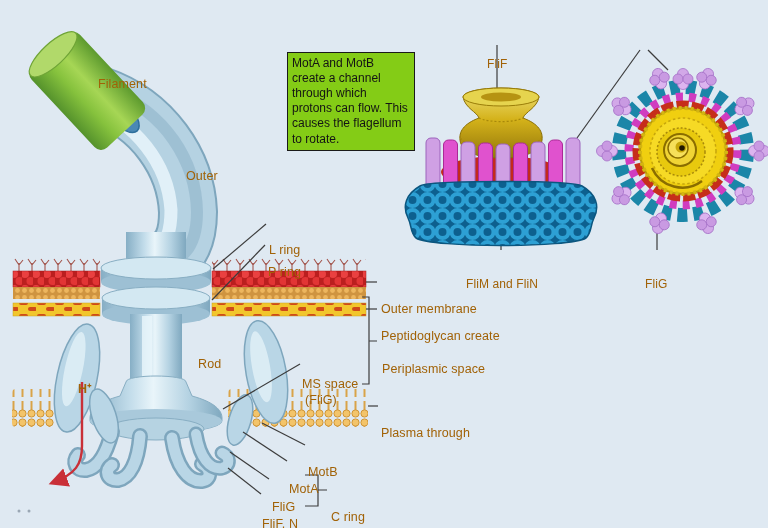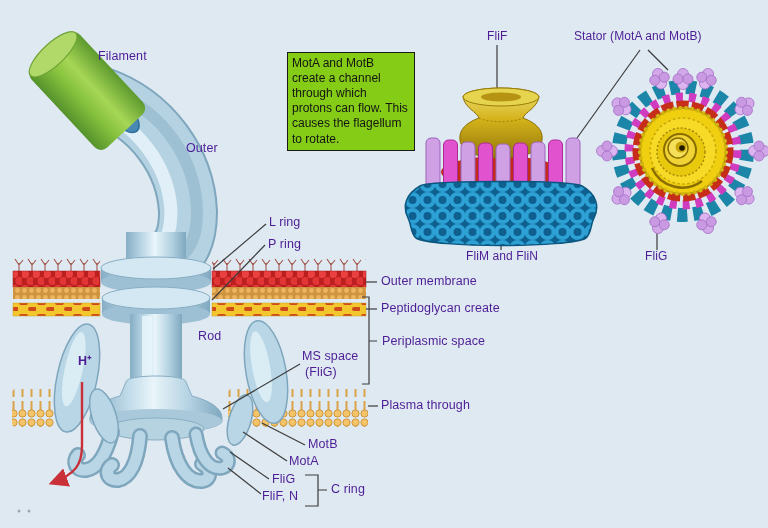--- a/index.html
+++ b/index.html
@@ -2,22 +2,22 @@
 <html><head>
 <meta charset="utf-8">
 <style>
   html,body{margin:0;padding:0;}
   .stage{
     position:relative;width:768px;height:528px;overflow:hidden;
     background:#dfe9f2;font-family:"Liberation Sans",sans-serif;
   }
   .stage svg{position:absolute;left:0;top:0;}
   .lbl{
-    position:absolute;font-size:12.5px;line-height:1.1;color:#4c1d95;
-    white-space:nowrap;letter-spacing:.1px;
+    position:absolute;font-size:12.5px;line-height:1.1;color:#a16207;
+    white-space:nowrap;letter-spacing:.1px;margin-top:28px;
   }
   .lbl.small{font-size:12px;}
   .lbl.bold{font-weight:bold;}
   .note-box{
     position:absolute;left:287px;top:52px;width:118px;
     border:1.6px solid #1a1a1a;background:#84cc16;
     padding:3px 4px;font-size:12px;line-height:1.26;color:#141414;
   }
 </style>
 </head>
@@ -257,19 +257,18 @@
 <span class="lbl" style="left:305px;top:366px">(FliG)</span>
 <span class="lbl" style="left:381px;top:399px">Plasma through</span>
 <span class="lbl" style="left:308px;top:438px">MotB</span>
 <span class="lbl" style="left:289px;top:455px">MotA</span>
 <span class="lbl" style="left:272px;top:473px">FliG</span>
 <span class="lbl" style="left:262px;top:490px">FliF, N</span>
 <span class="lbl" style="left:331px;top:483px">C ring</span>
 <span class="lbl bold" style="left:78px;top:355px">H⁺</span>
 
 <span class="lbl small" style="left:487px;top:30px">FliF</span>
-<span class="lbl small" style="left:574px;top:30px">Stator (MotA and MotB)</span>
 <span class="lbl small" style="left:466px;top:250px">FliM and FliN</span>
 <span class="lbl small" style="left:645px;top:250px">FliG</span>
 
 <div class="note-box">MotA and MotB create a channel through which protons can flow. This causes the flagellum to rotate.</div>
 
 </div>
 
 </body></html>

